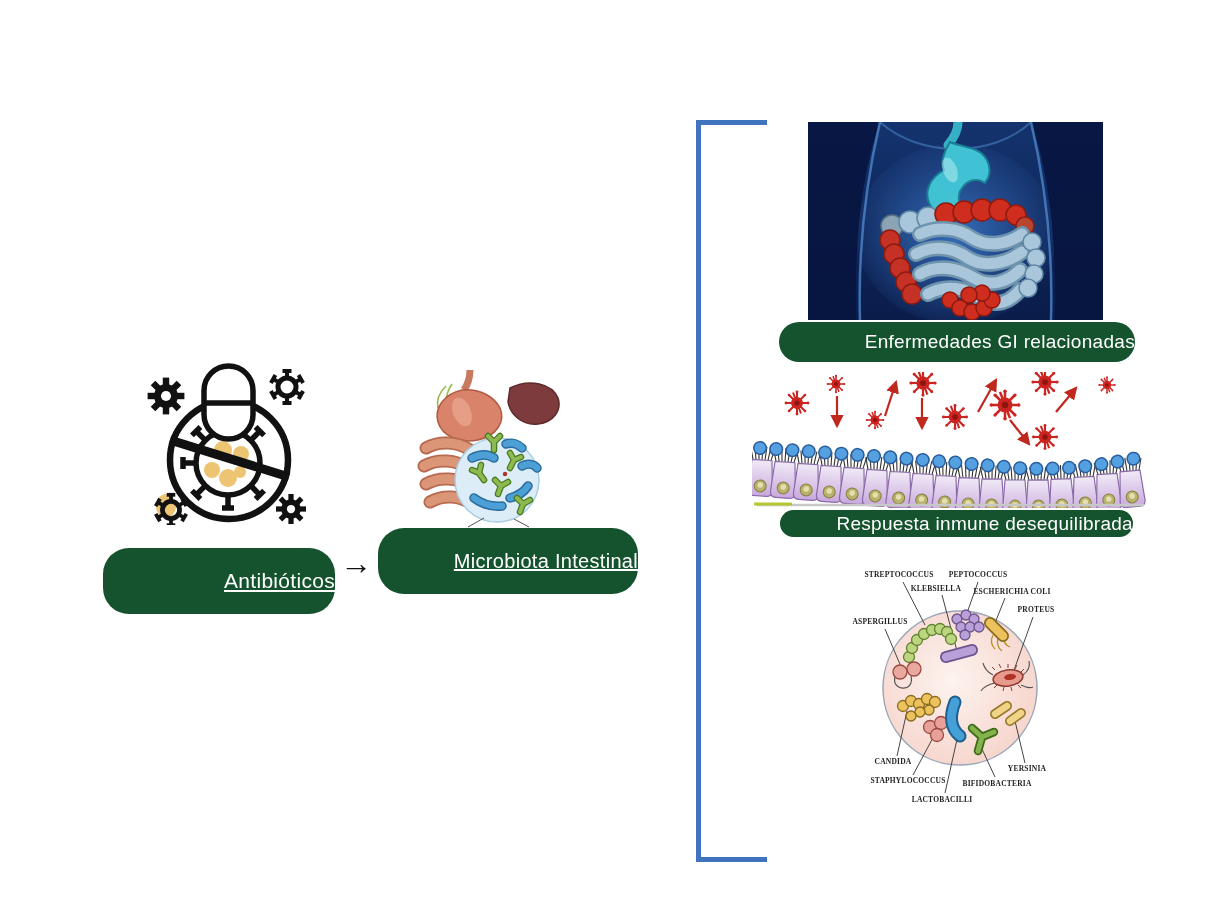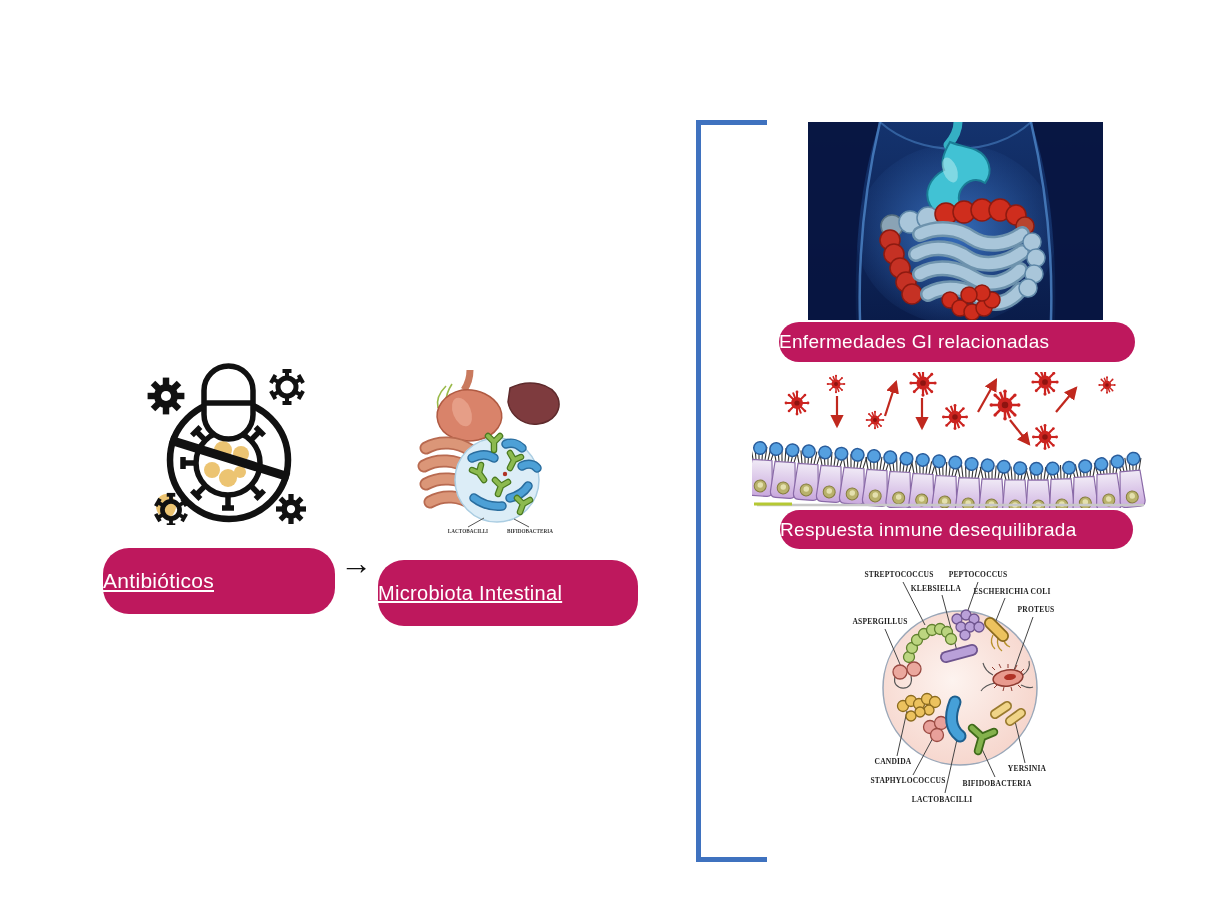--- a/index.html
+++ b/index.html
@@ -1,19 +1,19 @@
 <!DOCTYPE html>
 <html><head>
 <meta charset="utf-8">
 <style>
   html,body{margin:0;padding:0;background:#fff;}
   #canvas{position:relative;width:1216px;height:902px;background:#ffffff;overflow:hidden;
           font-family:"Liberation Sans",sans-serif;}
-  .btn{position:absolute;display:flex;align-items:center;justify-content:flex-start;
-       background:#be185d;color:#ffffff;letter-spacing:.3px;}
+  .btn{position:absolute;display:flex;align-items:center;justify-content:flex-end;
+       background:#14532d;color:#ffffff;letter-spacing:.3px;}
   .btn.big{height:66px;border-radius:26px;font-size:21px;text-decoration:underline;}
   .btn.small{height:40px;border-radius:20px;font-size:19px;}
   .arrow{position:absolute;font-size:32px;color:#111;line-height:1;}
   .bracket{position:absolute;left:696px;top:120px;width:66px;height:732px;
            border-left:5px solid #3f72bf;border-top:5px solid #3f72bf;border-bottom:5px solid #3f72bf;}
   svg{position:absolute;display:block;}
   text{font-family:"Liberation Serif",serif;}
 </style>
 </head>
 <body>
@@ -197,21 +197,21 @@
         </g>
     </g>
     <circle cx="95" cy="104" r="2.2" fill="#b03226"></circle>
 
     <line x1="74" y1="148" x2="58" y2="157" stroke="#555" stroke-width="1"></line>
     <line x1="104" y1="149" x2="119" y2="157" stroke="#555" stroke-width="1"></line>
     <text x="58" y="163" text-anchor="middle" font-size="5.2" font-weight="bold" fill="#3a3a3a">LACTOBACILLI</text>
     <text x="120" y="163" text-anchor="middle" font-size="5.2" font-weight="bold" fill="#3a3a3a">BIFIDOBACTERIA</text>
   </svg>
 
-  <div class="btn big" style="left:378px;top:560px;width:260px;font-size:20px">
+  <div class="btn big" style="left:378px;top:528px;width:260px;font-size:20px">
       <span>Microbiota Intestinal</span>
     </div>
 
   <div class="bracket"></div>
 
   <svg style="left:808px;top:122px" width="295" height="198" viewBox="0 0 295 198">
     <defs>
       <linearGradient id="giBg" x1="0" y1="0" x2="0" y2="1">
         <stop offset="0" stop-color="#14336e"></stop>
           <stop offset="1" stop-color="#0a1c4a"></stop>
@@ -373,21 +373,21 @@
     <g stroke="#c0281e" stroke-width="2.2" fill="none">
       <line x1="85" y1="24" x2="85" y2="54" marker-end="url(#arrh)"></line>
       <line x1="133" y1="44" x2="144" y2="10" marker-end="url(#arrh)"></line>
       <line x1="170" y1="26" x2="170" y2="56" marker-end="url(#arrh)"></line>
       <line x1="226" y1="40" x2="244" y2="8" marker-end="url(#arrh)"></line>
       <line x1="258" y1="48" x2="277" y2="72" marker-end="url(#arrh)"></line>
       <line x1="304" y1="40" x2="324" y2="16" marker-end="url(#arrh)"></line>
     </g>
   </svg>
 
-  <div class="btn small" style="left:780px;top:510px;width:353px;height:39px">
+  <div class="btn small" style="left:780px;top:510px;width:353px;height:27px">
       <span>Respuesta inmune desequilibrada</span>
     </div>
 
   <svg style="left:845px;top:565px" width="230" height="245" viewBox="0 0 230 245">
     <defs>
       <radialGradient id="dysG" cx="0.45" cy="0.45" r="0.65">
         <stop offset="0" stop-color="#fdf3ef"></stop>
           <stop offset="1" stop-color="#f5d2c8"></stop>
       </radialGradient>
     </defs>

